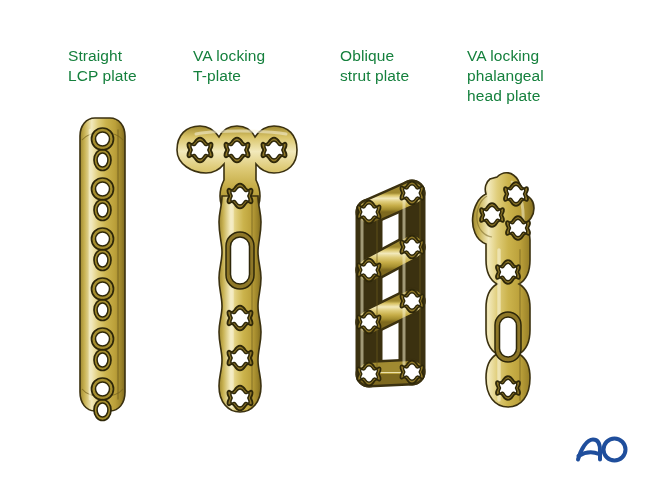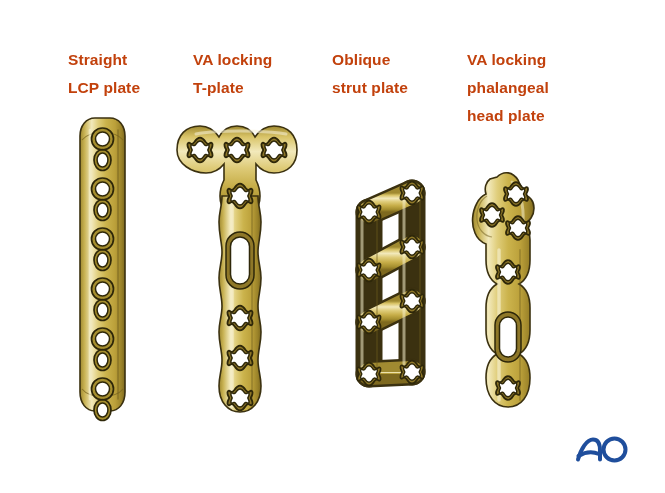--- a/index.html
+++ b/index.html
@@ -10,29 +10,29 @@
     font-family:"Liberation Sans","DejaVu Sans",sans-serif;
     overflow:hidden;
     position:relative;
   }
   #figure{
     position:absolute;left:0;top:0;width:665px;height:493px;
   }
   .label{
     position:absolute;
     font-size:15.5px;
-    line-height:28px;
-    color:#c2410c;
-    font-weight:700;
+    line-height:20px;
+    color:#15803d;
+    font-weight:400;
     white-space:pre-line;
     letter-spacing:0.1px;
   }
   #lbl0{left:68px;top:46px;}
   #lbl1{left:193px;top:46px;}
-  #lbl2{left:332px;top:46px;}
+  #lbl2{left:340px;top:46px;}
   #lbl3{left:467px;top:46px;}
   #logo{
     position:absolute;left:574px;top:432px;width:58px;height:34px;
   }
   svg{display:block;}
 </style>
 </head>
 <body>
 
 <svg id="figure" viewBox="0 0 665 493">

